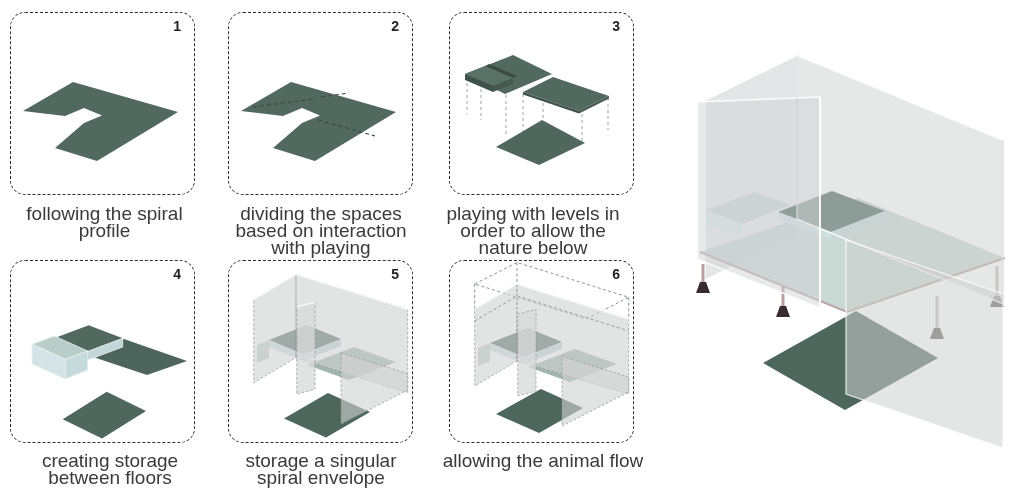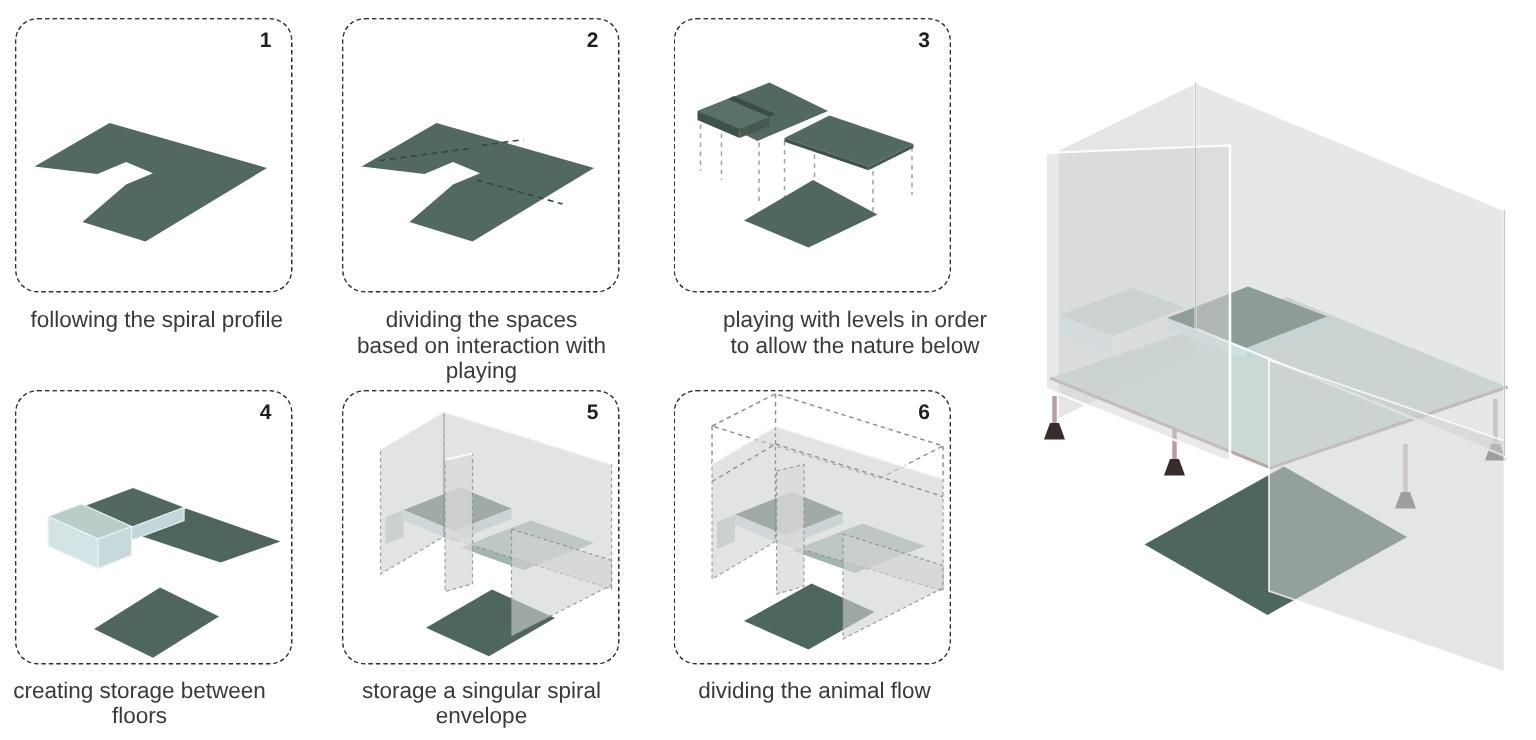--- a/index.html
+++ b/index.html
@@ -12,21 +12,21 @@
     border:1.6px dashed #2e2e2e;border-radius:15px;background:#fff;
     box-sizing:border-box;
   }
   .panel .num{
     position:absolute;top:5px;right:13px;
     font-size:14px;font-weight:700;color:#1f1f1f;
   }
   .panel svg{position:absolute;left:0;top:0;}
   .caption{
     position:absolute;text-align:center;
-    font-size:15px;line-height:17px;color:#3a3a3a;
+    font-size:19px;line-height:17px;color:#3a3a3a;
   }
   #final-render{position:absolute;left:660px;top:20px;}
 </style>
 </head>
 <body>
 
 <div class="panel" style="left:10px;top:12px">
   <span class="num">1</span>
   <svg width="185" height="183" viewBox="0 0 185 183">
     <path d="M12,98 L62,69 L167,99 L86,148 L44,135 L73,110 L91,102.5 L73,95 L54,103 Z" fill="#52695f"></path>
@@ -68,41 +68,41 @@
     <path d="M15,61 L43,73 L43,79 L15,67 Z" fill="#3e524a"></path>
     <path d="M43,73 L63,65 L63,71 L43,79 Z" fill="#46594f"></path>
 
     <path d="M73,79 L103,64 L159,83 L129,98 Z" fill="#52695f"></path>
     <path d="M73,79 L129,98 L129,100.5 L73,81.5 Z" fill="#3e524a"></path>
     <path d="M129,98 L159,83 L159,85.5 L129,100.5 Z" fill="#46594f"></path>
 
     <path d="M46,134 L92,107 L135,130 L89,152 Z" fill="#50675e"></path>
   </svg>
 </div>
-<div class="caption" style="left:476px;top:205px;width:188px">playing with levels in order to allow the nature below</div>
+<div class="caption" style="left:439px;top:205px;width:188px">playing with levels in order to allow the nature below</div>
 
 <div class="panel" style="left:10px;top:260px">
   <span class="num">4</span>
   <svg width="185" height="183" viewBox="0 0 185 183">
 
     <path d="M73,93 L113,78 L176,100 L136,114 Z" fill="#4d655c"></path>
 
     <path d="M37.7,79.3 L77.7,64.3 L111.7,77.3 L71.7,92.3 Z" fill="#52695f"></path>
 
     <path d="M37.7,79.3 L71.7,92.3 L71.7,101 L37.7,88 Z" fill="#cfe0e2" stroke="#e9f3f4" stroke-width="0.8"></path>
     <path d="M71.7,92.3 L111.7,77.3 L111.7,86 L71.7,101 Z" fill="#c3d6d9" stroke="#e9f3f4" stroke-width="0.8"></path>
 
     <path d="M21,83.3 L43.3,75 L76.7,90 L54.4,98.3 Z" fill="#b9cdc9" stroke="#e9f3f4" stroke-width="0.8"></path>
     <path d="M21,83.3 L54.4,98.3 L54.4,118 L21,103 Z" fill="#d4e4e6" stroke="#e9f3f4" stroke-width="0.8"></path>
     <path d="M54.4,98.3 L76.7,90 L76.7,109 L54.4,118 Z" fill="#c6d9db" stroke="#e9f3f4" stroke-width="0.8"></path>
 
     <path d="M51.7,158.3 L95.7,130.7 L135,150 L91,177.5 Z" fill="#50675e"></path>
   </svg>
 </div>
-<div class="caption" style="left:5px;top:452px;width:176px">creating storage between floors</div>
+<div class="caption" style="left:22px;top:452px;width:176px">creating storage between floors</div>
 
 <div class="panel" style="left:228px;top:260px">
   <span class="num">5</span>
   <svg width="185" height="183" viewBox="0 0 185 183">
 
     <path d="M78,104 L125,86 L167,101 L120,119 Z" fill="#a2b5af"></path>
     <path d="M55,157.5 L99,132 L141,151 L97,176.5 Z" fill="#4d675d"></path>
     <path d="M28,84 L40,79 L40,97 L28,102 Z" fill="#c3cfcb"></path>
     <path d="M40,79 L78,64 L112,78 L74,93 Z" fill="#52695f"></path>
     <path d="M40,79 L74,93 L74,100 L40,86 Z" fill="#cfe0e2"></path>
@@ -149,21 +149,21 @@
 
     <g fill="none" stroke="#8a9490" stroke-width="0.9" stroke-dasharray="3,2.5">
       <line x1="24.7" y1="60" x2="67" y2="35"></line>
       <line x1="67" y1="35" x2="178.7" y2="70"></line>
     </g>
     <g stroke="rgba(255,255,255,0.9)" stroke-width="1.4" fill="none">
       <path d="M24.7,48 L67,23 L178.7,58"></path>
     </g>
   </svg>
 </div>
-<div class="caption" style="left:433px;top:452px;width:220px">dividing the animal flow</div>
+<div class="caption" style="left:433px;top:452px;width:220px">allowing the animal flow</div>
 
 <svg id="final-render" width="364" height="460" viewBox="0 0 364 460">
 
   <path d="M45,80 L137,35 L137,215 L45,260 Z" fill="rgba(206,208,209,0.55)" stroke="rgba(255,255,255,0.9)" stroke-width="1.5"></path>
 
   <path d="M40,232 L198,178 L345,238 L187,292 Z" fill="#c2d2cd" opacity="0.85"></path>
   <path d="M40,232 L187,292 L345,238" fill="none" stroke="#bba4a4" stroke-width="2"></path>
 
   <path d="M46,190 L95,172 L130,185 L82,204 Z" fill="#c3cfcb" opacity="0.9"></path>
   <path d="M46,190 L82,204 L82,218 L46,204 Z" fill="#d4e4e6" opacity="0.9"></path>

